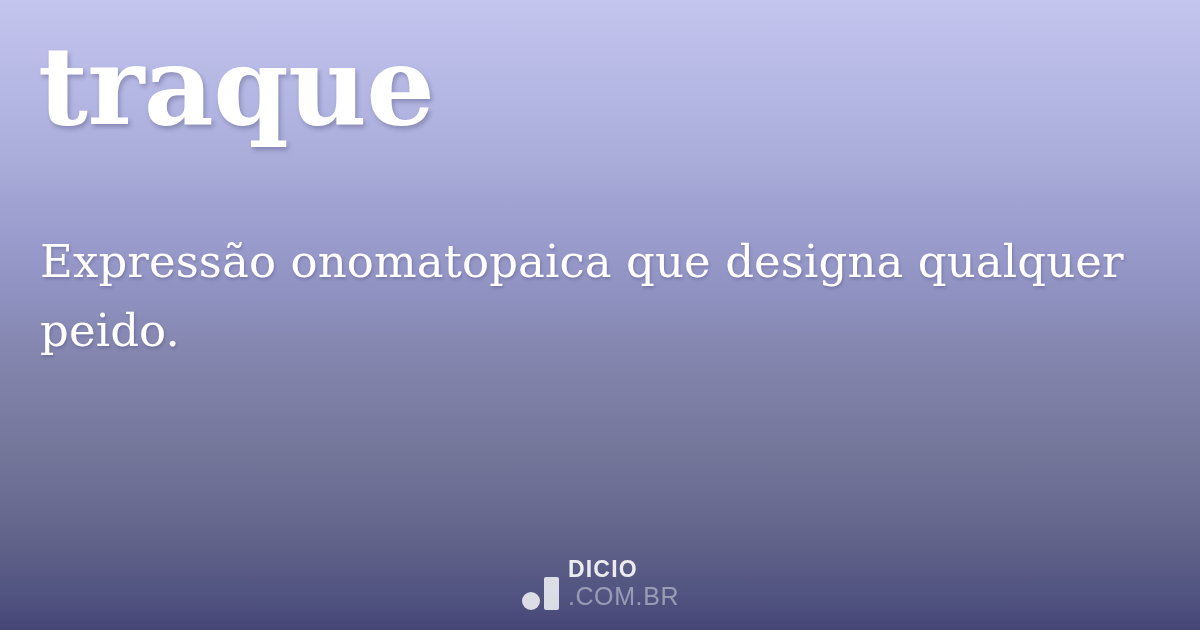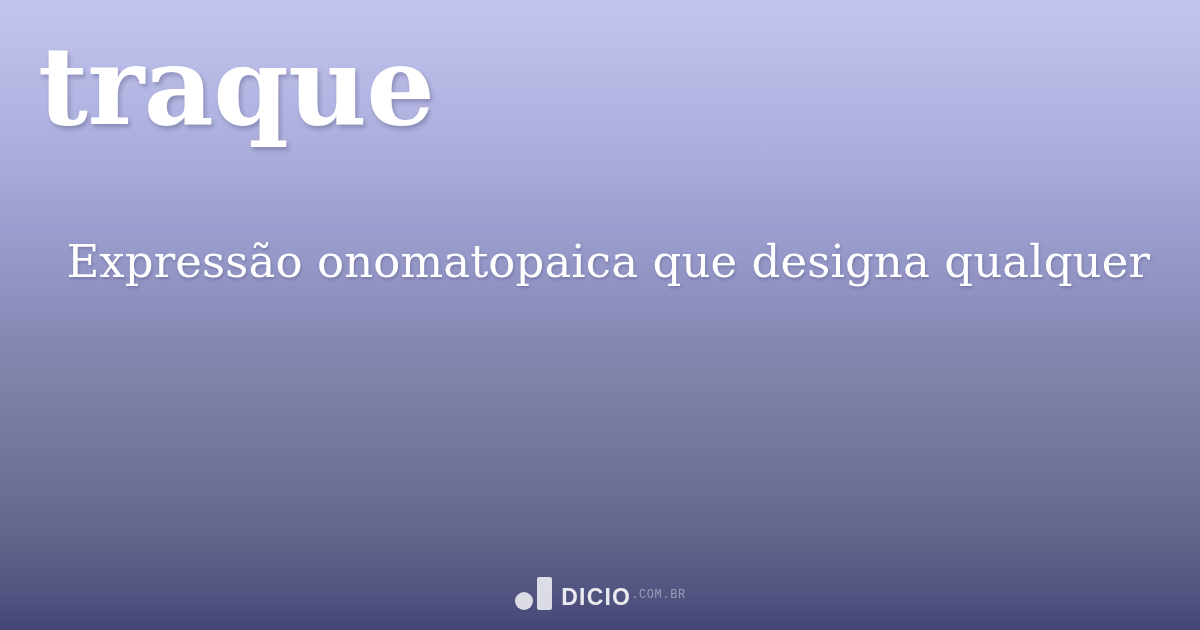--- a/index.html
+++ b/index.html
@@ -65,21 +65,20 @@
   }
 
   .definition {
     font-family:"DejaVu Serif", serif;
     font-weight:normal;
     font-size:45px;
     line-height:68.5px;
     color:#ffffff;
     text-shadow:1px 2px 3px rgba(55,55,95,0.30);
     letter-spacing:0.1px;
-    text-align:right;
   }
 
   
   #brand {
     position:absolute;
     left:0;
     right:0;
     bottom:20px;
     display:flex;
     align-items:flex-end;
@@ -110,54 +109,55 @@
     left:23px;
     bottom:0px;
     width:15px;
     height:33px;
     border-radius:2px;
     background:rgba(255,255,255,0.80);
   }
 
   #brand-text {
     display:flex;
-    flex-direction:row;
+    flex-direction:column;
     align-items:flex-start;
     line-height:1;
     padding-bottom:1px;
   }
 
   #brand-name {
     font-family:"Liberation Sans", sans-serif;
     font-weight:bold;
     font-size:23px;
     letter-spacing:1.2px;
     color:rgba(255,255,255,0.88);
   }
 
   #brand-tld {
-    font-family:Liberation Mono, monospace;
+    font-family:Liberation Sans, sans-serif;
     font-weight:normal;
-    font-size:12px;
+    font-size:25px;
     letter-spacing:0.6px;
     color:rgba(255,255,255,0.42);
     margin-top:3px;
   }
 </style>
 </head>
 <body>
 
 <div id="card">
 
   <div id="title-block">
     <div id="word-title">traque</div>
   </div>
 
   <div id="definitions">
     <div class="definition">Expressão onomatopaica que designa qualquer</div>
+    <div class="definition">peido.</div>
   </div>
 
   <div id="brand">
     <div id="brand-mark">
       <span class="dot"></span>
       <span class="bar"></span>
     </div>
     <div id="brand-text">
       <span id="brand-name">DICIO</span>
       <span id="brand-tld">.COM.BR</span>

